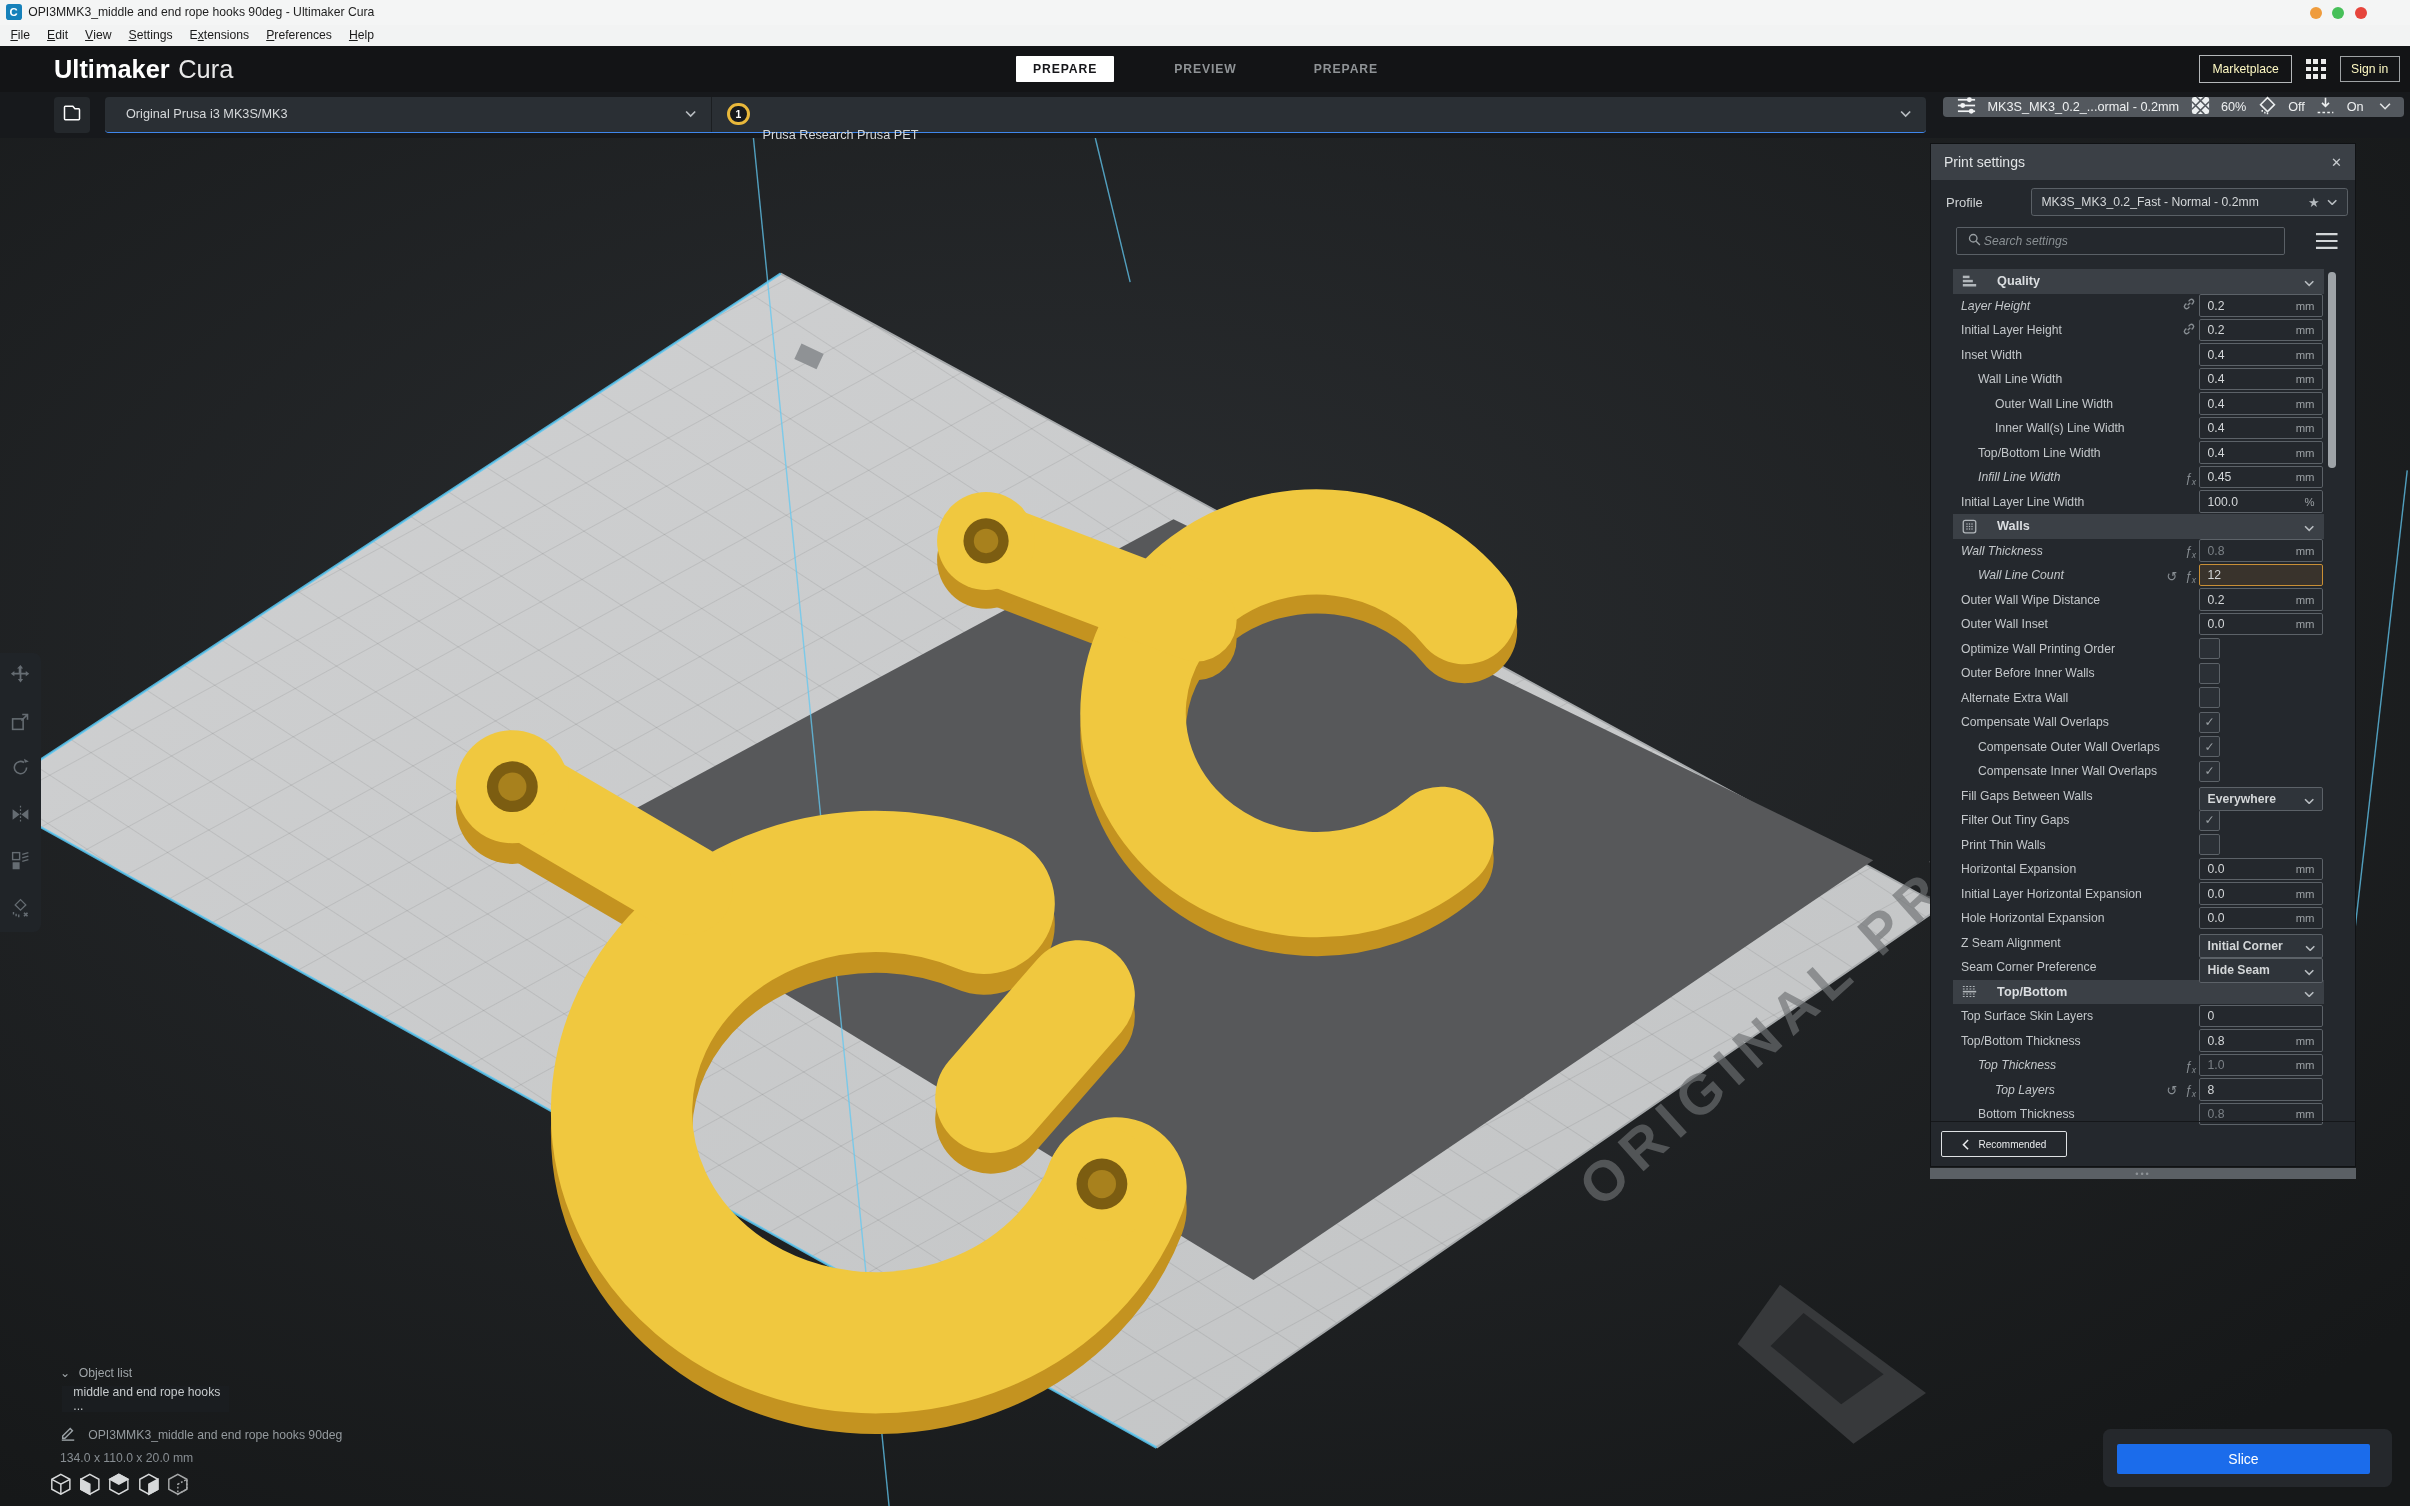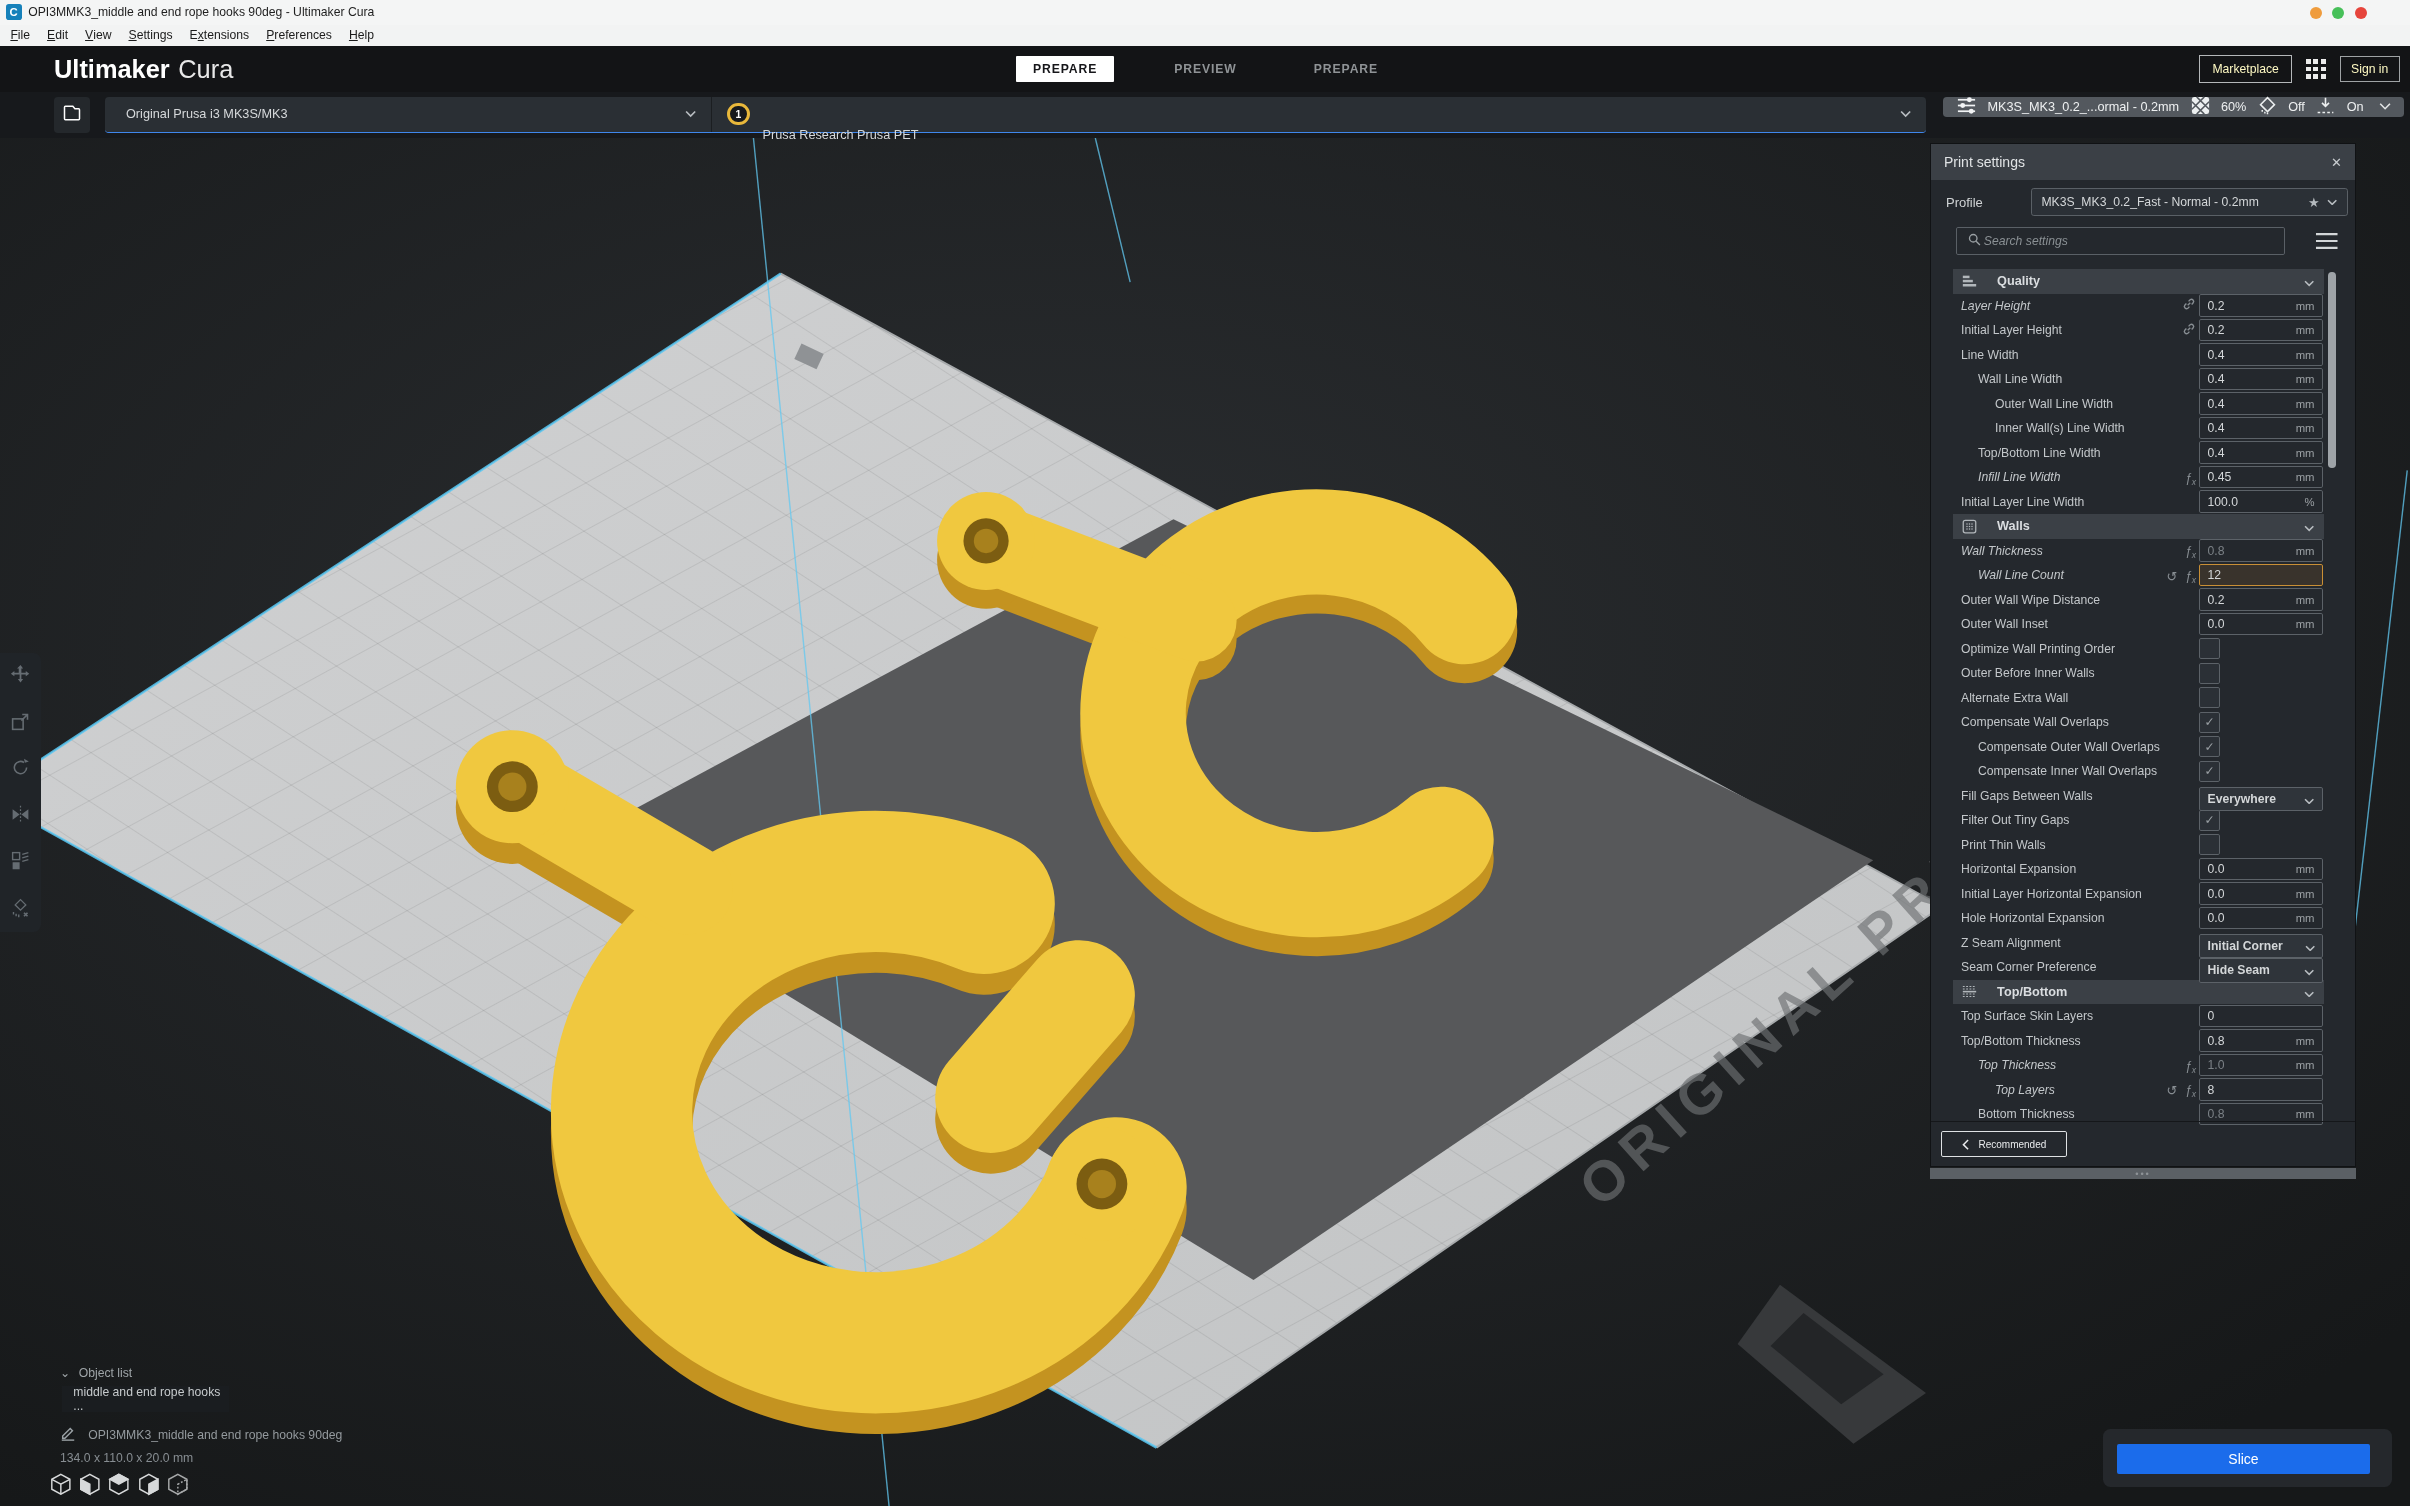--- a/index.html
+++ b/index.html
@@ -478,21 +478,21 @@
                   <path d="M8.5 11l-1.8 1.8a2.5 2.5 0 0 1-3.5-3.5L5 7.5"></path>
                 </g>
               </svg></span>
           </span>
           <div class="wbox">
             <span class="val">0.2</span>
             <span class="unit">mm</span>
           </div>
         </div>
         <div class="srow">
-          <span class="lbl ind0">Line Width</span>
+          <span class="lbl ind0">Inset Width</span>
           <div class="wbox">
             <span class="val">0.4</span>
             <span class="unit">mm</span>
           </div>
         </div>
         <div class="srow">
           <span class="lbl ind1">Wall Line Width</span>
           <div class="wbox">
             <span class="val">0.4</span>
             <span class="unit">mm</span>

